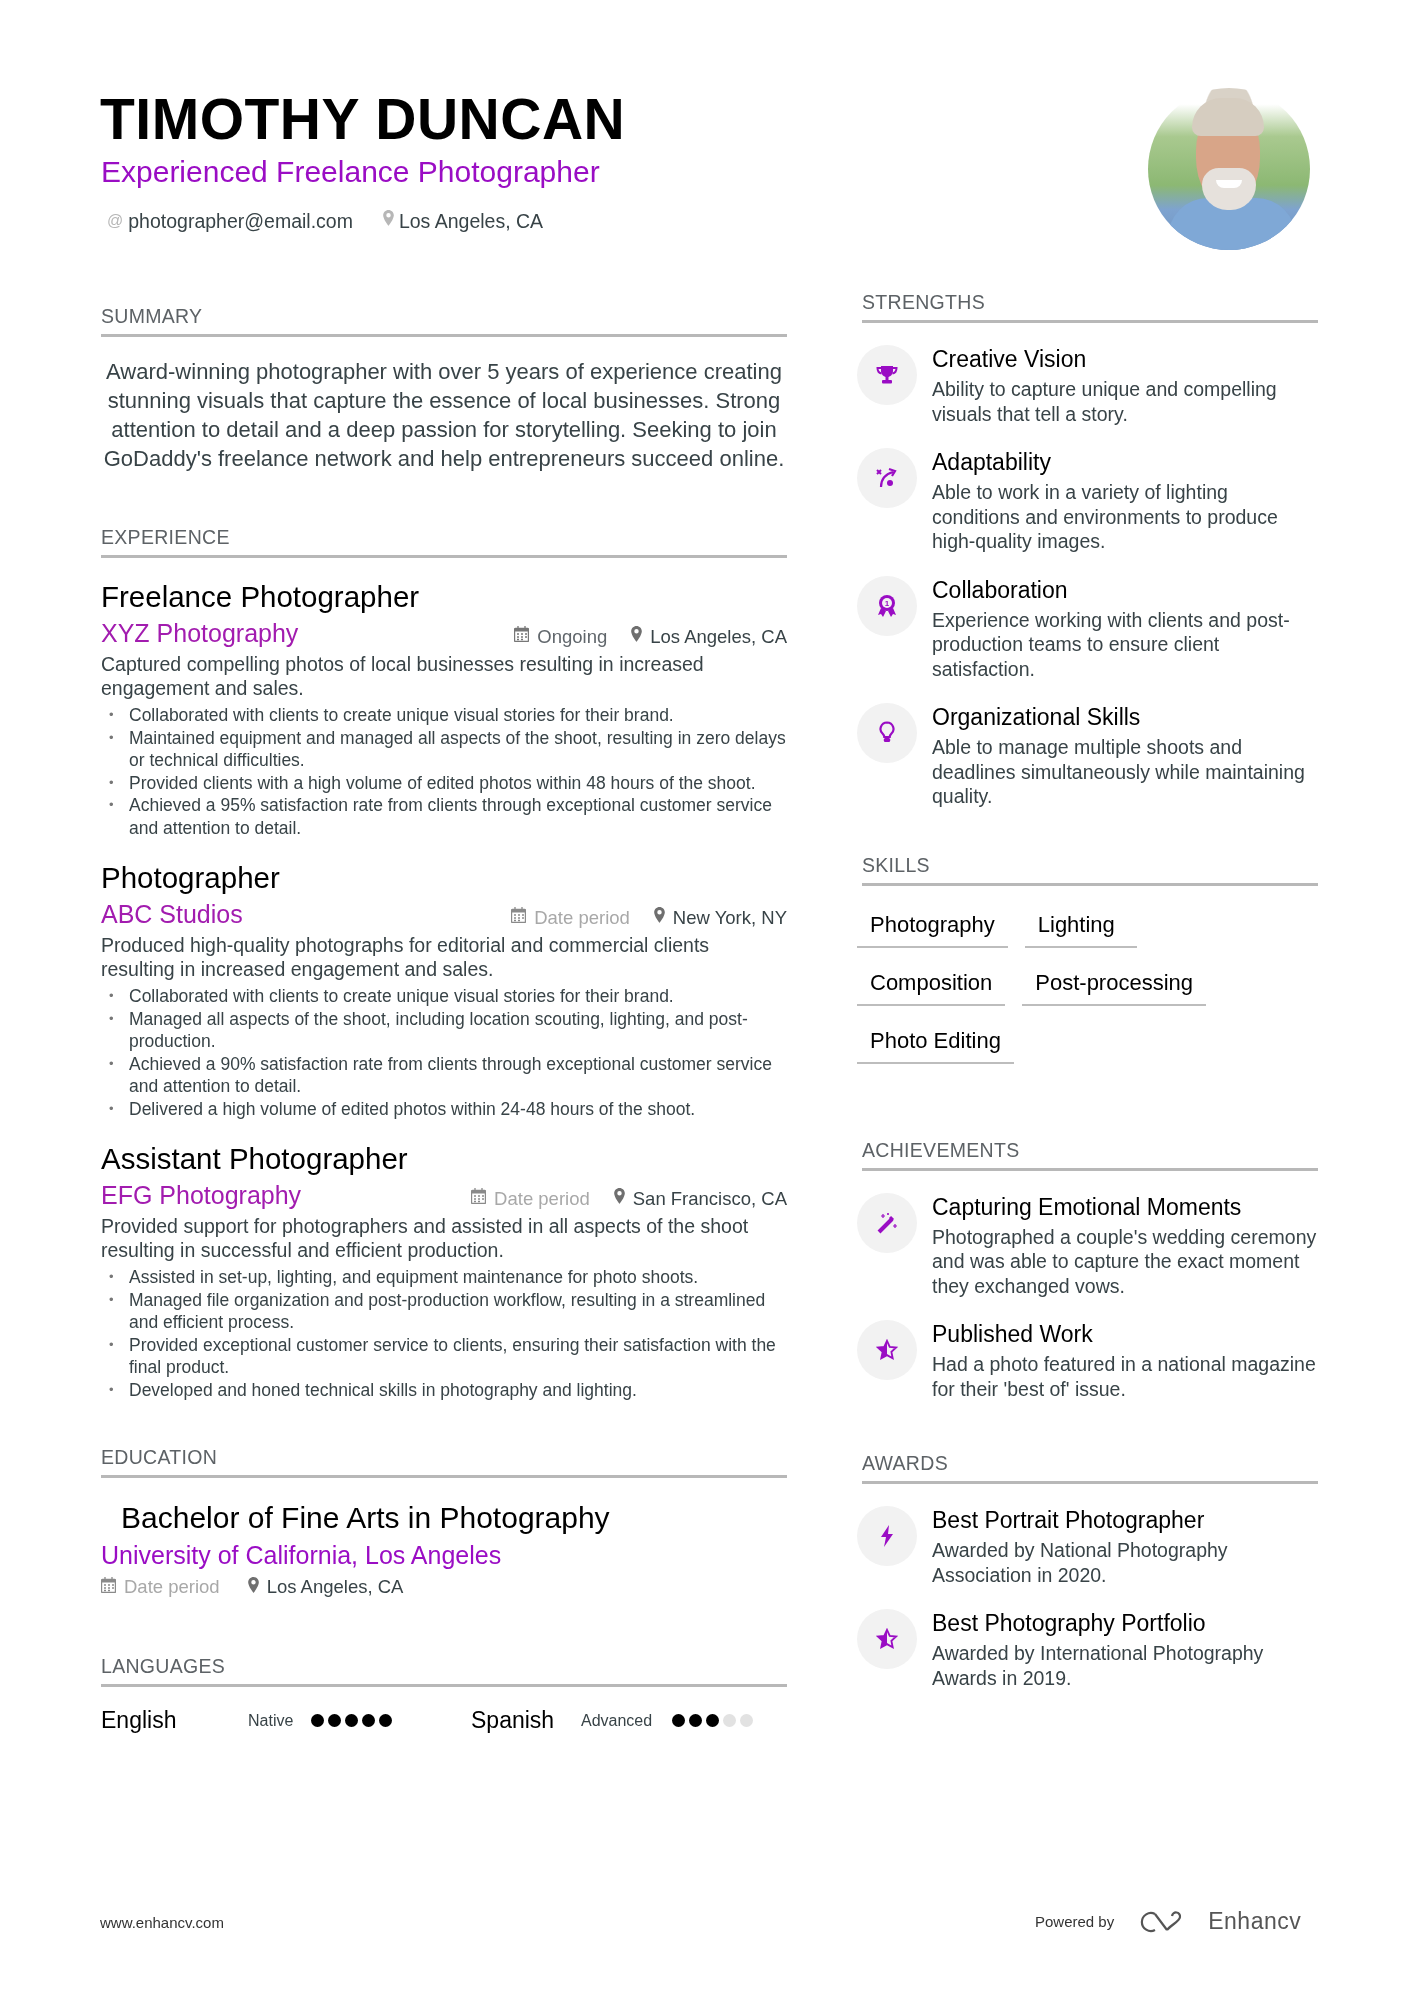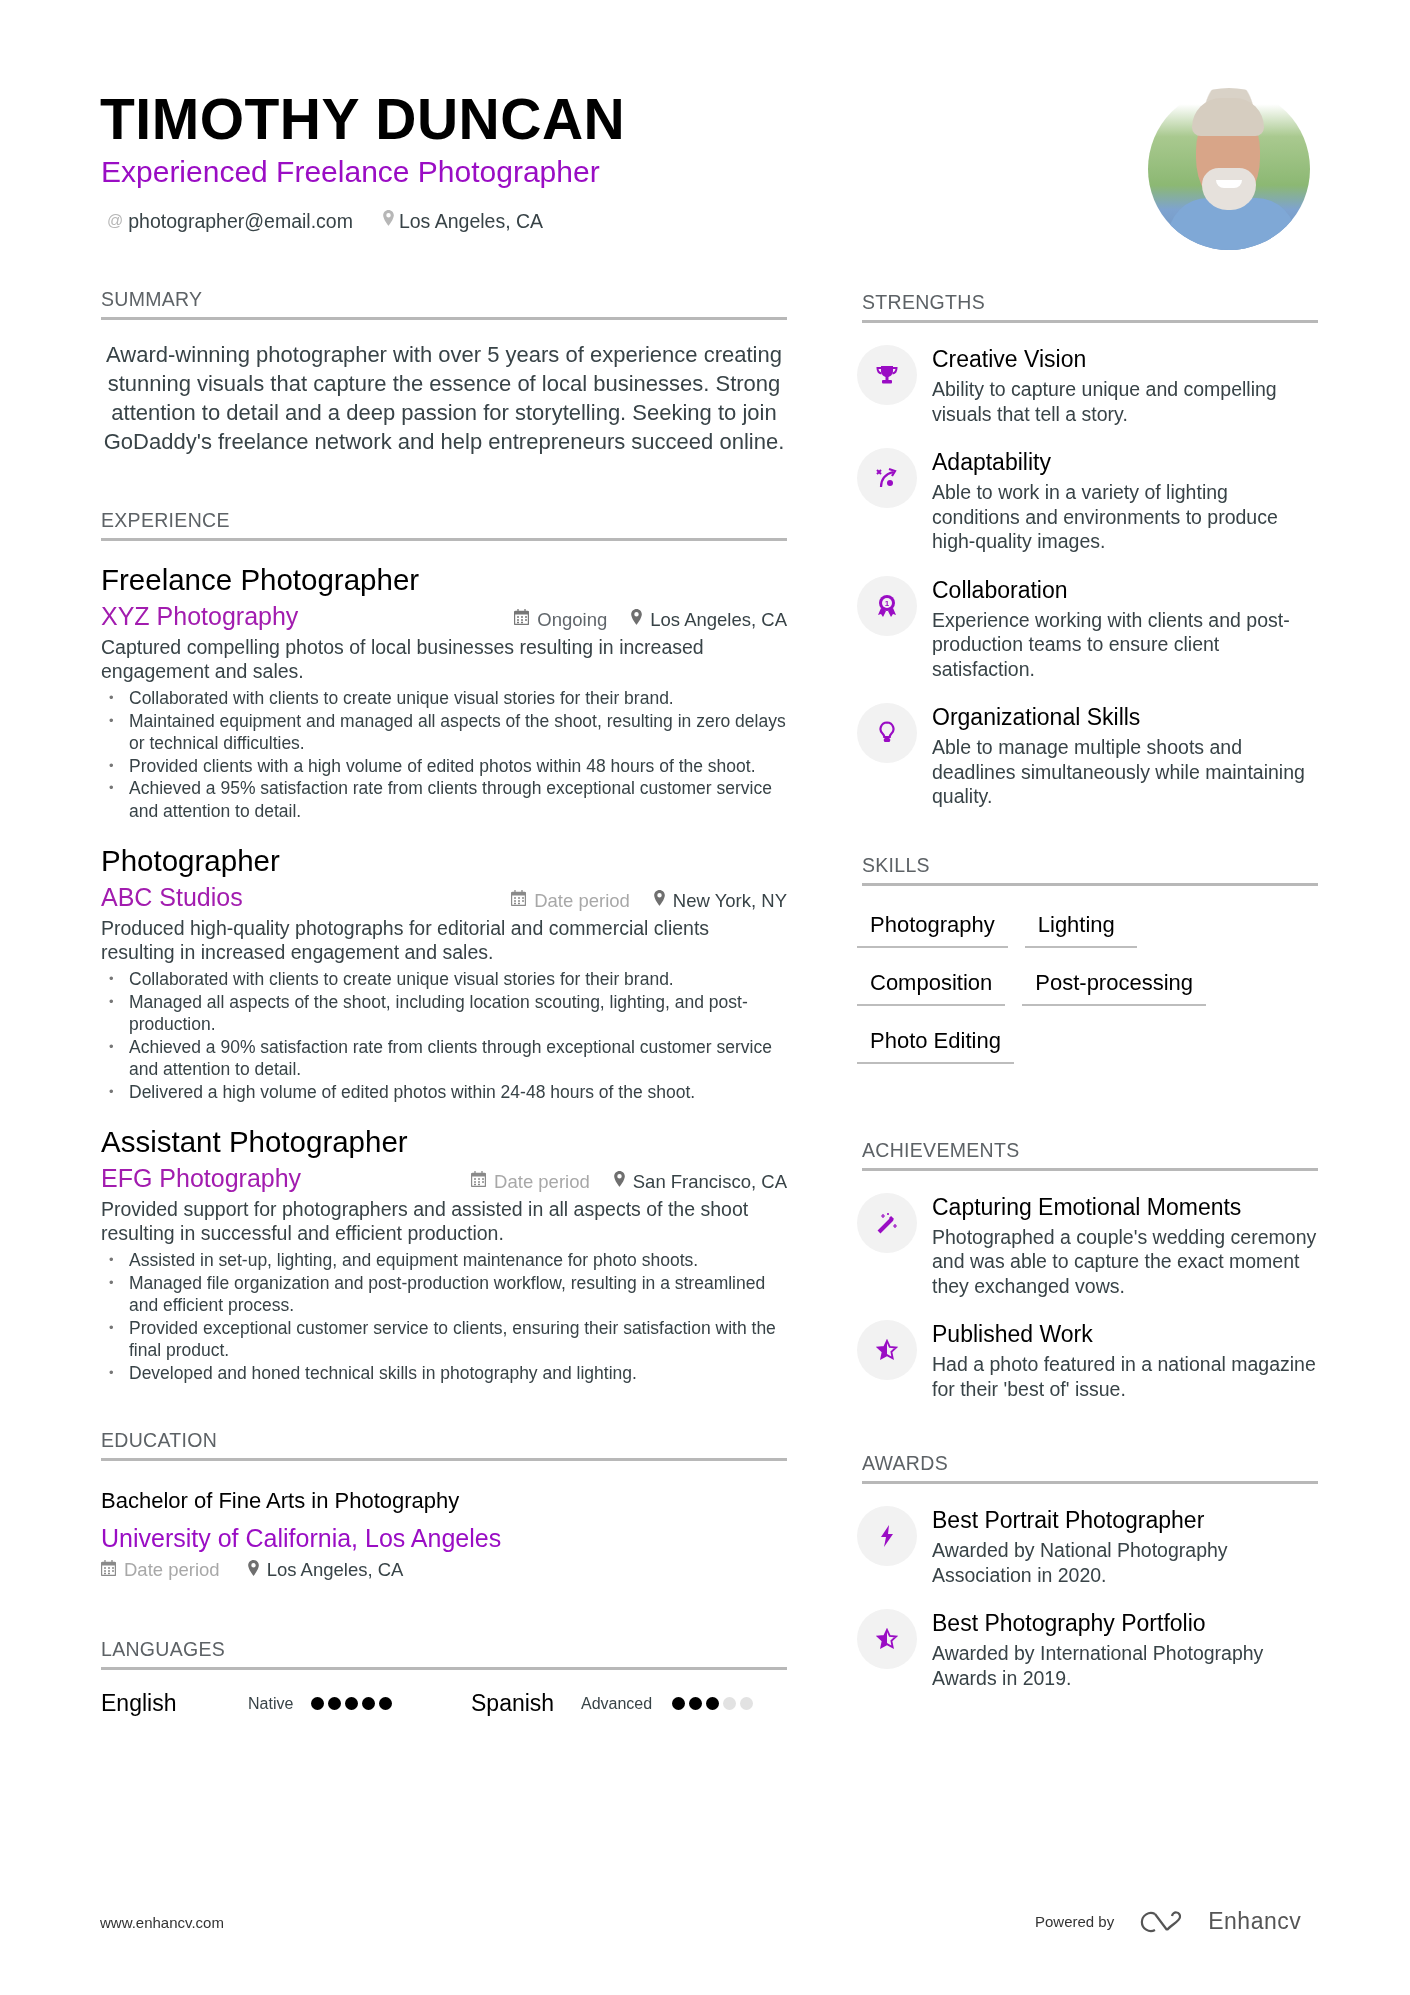--- a/index.html
+++ b/index.html
@@ -14,21 +14,21 @@
   .photo { position: absolute; left: 1148px; top: 88px; width: 162px; height: 162px; border-radius: 50%; overflow: hidden;
            background: radial-gradient(circle at 50% 38%, #e7b9a0 0 22%, transparent 23%),
                        radial-gradient(ellipse at 50% 20%, #d9d2c7 0 22%, transparent 23%),
                        linear-gradient(180deg, #ffffff 0%, #ffffff 10%, #a9c98f 30%, #8cb873 60%, #7ea3cf 75%, #6e93c2 100%); }
   .photo .shirt { position: absolute; left: 20px; right: 14px; bottom: -6px; height: 58px; background: #7fa8d6; border-radius: 40px 40px 0 0; }
   .photo .face { position: absolute; left: 48px; top: 18px; width: 64px; height: 100px; background: #d8a588; border-radius: 45% 45% 48% 48%; }
   .photo .hair { position: absolute; left: 44px; top: 10px; width: 72px; height: 38px; background: #d6cdc0; border-radius: 40px 40px 12px 12px; }
   .photo .beard { position: absolute; left: 54px; top: 80px; width: 54px; height: 42px; background: #e6e1dc; border-radius: 20px 20px 30px 30px; }
   .photo .smile { position: absolute; left: 68px; top: 92px; width: 26px; height: 8px; background: #ffffff; border-radius: 0 0 12px 12px; }
 
-  .col-left { position: absolute; left: 101px; top: 287px; width: 686px; }
+  .col-left { position: absolute; left: 101px; top: 304px; width: 686px; }
   .col-right { position: absolute; left: 862px; top: 290px; width: 456px; }
 
   .sec-title { font-size: 19.5px; color: #5d6266; letter-spacing: 0.3px; line-height: 24px; padding-bottom: 6px; border-bottom: 3px solid #b8b8b8; text-transform: uppercase; }
 
   .summary { margin-top: 20px; font-size: 22px; line-height: 29px; color: #384347; text-align: center; }
 
   .exp-sec { margin-top: 52px; }
   .job { margin-top: 20px; }
   .job + .job { margin-top: 20px; }
   .job-title { font-size: 29.5px; color: #000; line-height: 38px; }
@@ -38,21 +38,21 @@
   .meta .m { display: flex; align-items: center; gap: 8px; }
   .meta .ico { color: #7a7a7a; font-size: 17px; }
   .meta .placeholder { color: #a8a8a8; }
   .meta .ongoing { color: #60666b; }
   .job-desc { font-size: 19.5px; line-height: 24px; color: #384347; margin-top: 2px; }
   .bullets { list-style: none; margin-top: 4px; }
   .bullets li { position: relative; padding-left: 28px; font-size: 17.5px; line-height: 22.5px; color: #384347; }
   .bullets li::before { content: "•"; position: absolute; left: 8px; top: 0; color: #777; font-size: 13px; }
 
   .edu-sec { margin-top: 44px; }
-  .degree { font-size: 22px; color: #000; line-height: 40px; margin-top: 20px; }
+  .degree { font-size: 30px; color: #000; line-height: 40px; margin-top: 20px; margin-left: 20px; }
   .school { font-size: 25px; color: #9a0dc4; line-height: 34px; }
   .edu-meta { display: flex; gap: 28px; font-size: 18.5px; margin-top: 4px; }
 
   .lang-sec { margin-top: 56px; }
   .langs { display: flex; align-items: center; margin-top: 20px; }
   .lang { display: flex; align-items: center; }
   .lang-name { font-size: 23px; color: #000; }
   .lang-level { font-size: 16px; color: #384347; margin-left: 0; }
   .dots { display: flex; gap: 4px; margin-left: 18px; }
   .dot { width: 13px; height: 13px; border-radius: 50%; background: #000; }

